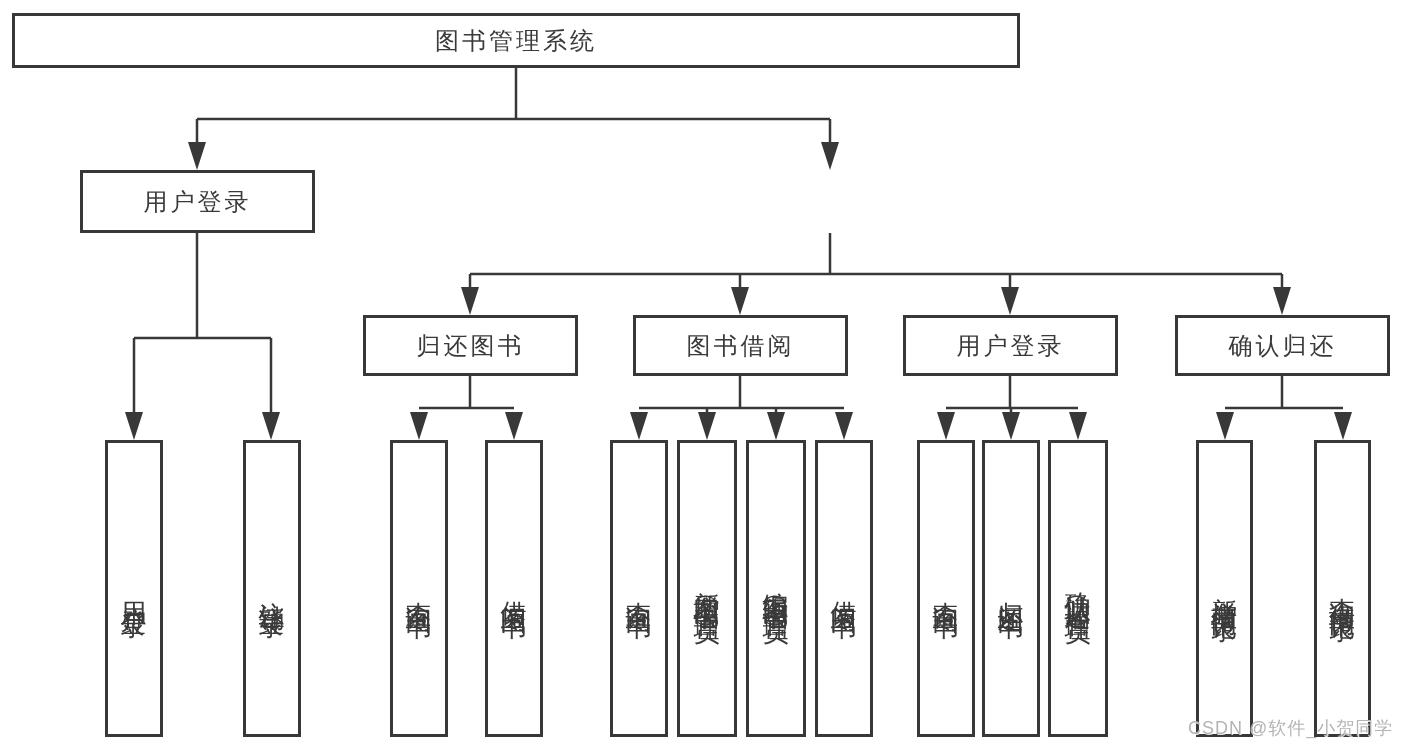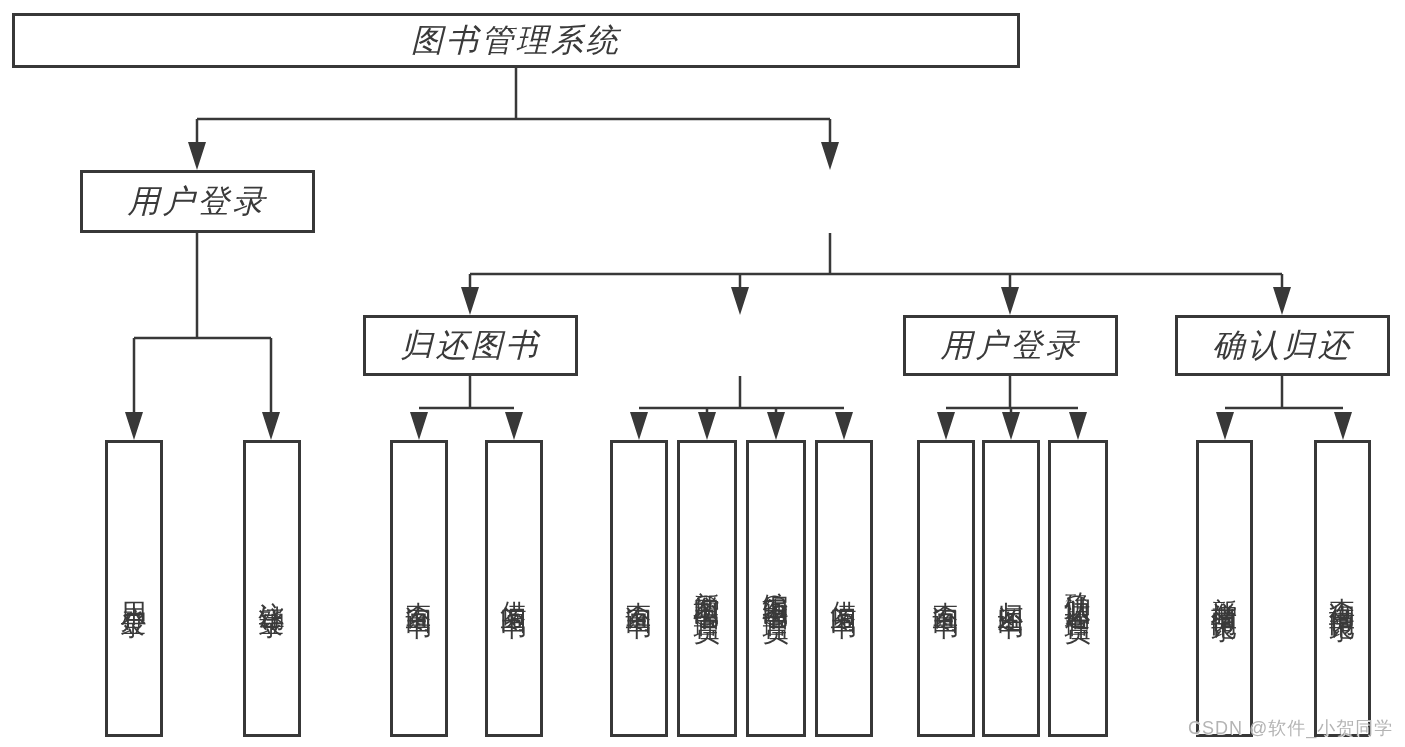--- a/index.html
+++ b/index.html
@@ -6,21 +6,21 @@
   .stage{
     position:relative;width:1405px;height:747px;background:#ffffff;overflow:hidden;
     font-family:"Liberation Sans","DejaVu Sans",sans-serif;color:#3a3a3a;
   }
   svg.connectors{position:absolute;left:0;top:0;z-index:1;}
   .node{
     position:absolute;box-sizing:border-box;background:#ffffff;
     border:3px solid #383838;display:flex;align-items:center;justify-content:center;
     z-index:2;color:#3a3a3a;
   }
-  .hbox{font-size:32px;letter-spacing:3px;white-space:nowrap;font-style:italic;}
+  .hbox{font-size:24px;letter-spacing:3px;white-space:nowrap;}
   .vbox{
     font-size:26px;letter-spacing:4px;
     writing-mode:vertical-rl;text-orientation:mixed;
     line-height:1;white-space:nowrap;
   }
   .watermark{
     position:absolute;z-index:6;white-space:nowrap;
     font-size:18px;letter-spacing:1px;color:#b4b4b4;
     text-shadow:1px 1px 0 rgba(255,255,255,0.85);
   }
@@ -77,20 +77,21 @@
              M1069,412 L1087,412 L1078,440 Z
              M1216,412 L1234,412 L1225,440 Z
              M1334,412 L1352,412 L1343,440 Z"></path>
   </svg>
 
   <div class="node hbox" style="left:12px;top:13px;width:1008px;height:55px">图书管理系统</div>
 
   <div class="node hbox" style="left:80px;top:170px;width:235px;height:63px">用户登录</div>
 
   <div class="node hbox" style="left:363px;top:315px;width:215px;height:61px">归还图书</div>
+  <div class="node hbox" style="left:633px;top:315px;width:215px;height:61px">图书借阅</div>
   <div class="node hbox" style="left:903px;top:315px;width:215px;height:61px">用户登录</div>
   <div class="node hbox" style="left:1175px;top:315px;width:215px;height:61px">确认归还</div>
 
   <div class="node vbox" style="left:105px;top:440px;width:58px;height:297px">用户登录</div>
   <div class="node vbox" style="left:243px;top:440px;width:58px;height:297px">注销登录</div>
 
   <div class="node vbox" style="left:390px;top:440px;width:58px;height:297px">查询图书</div>
   <div class="node vbox" style="left:485px;top:440px;width:58px;height:297px">借阅图书</div>
 
   <div class="node vbox" style="left:610px;top:440px;width:58px;height:297px">查询图书</div>

